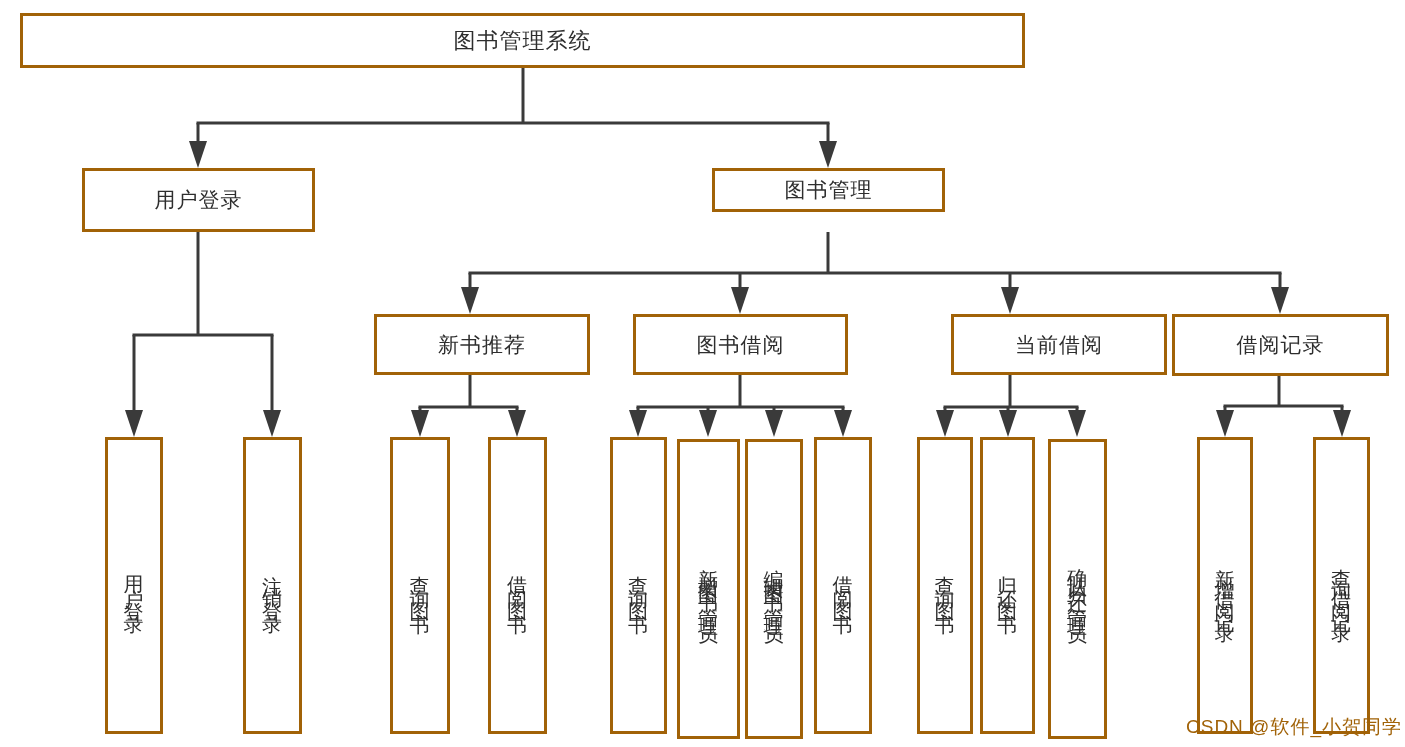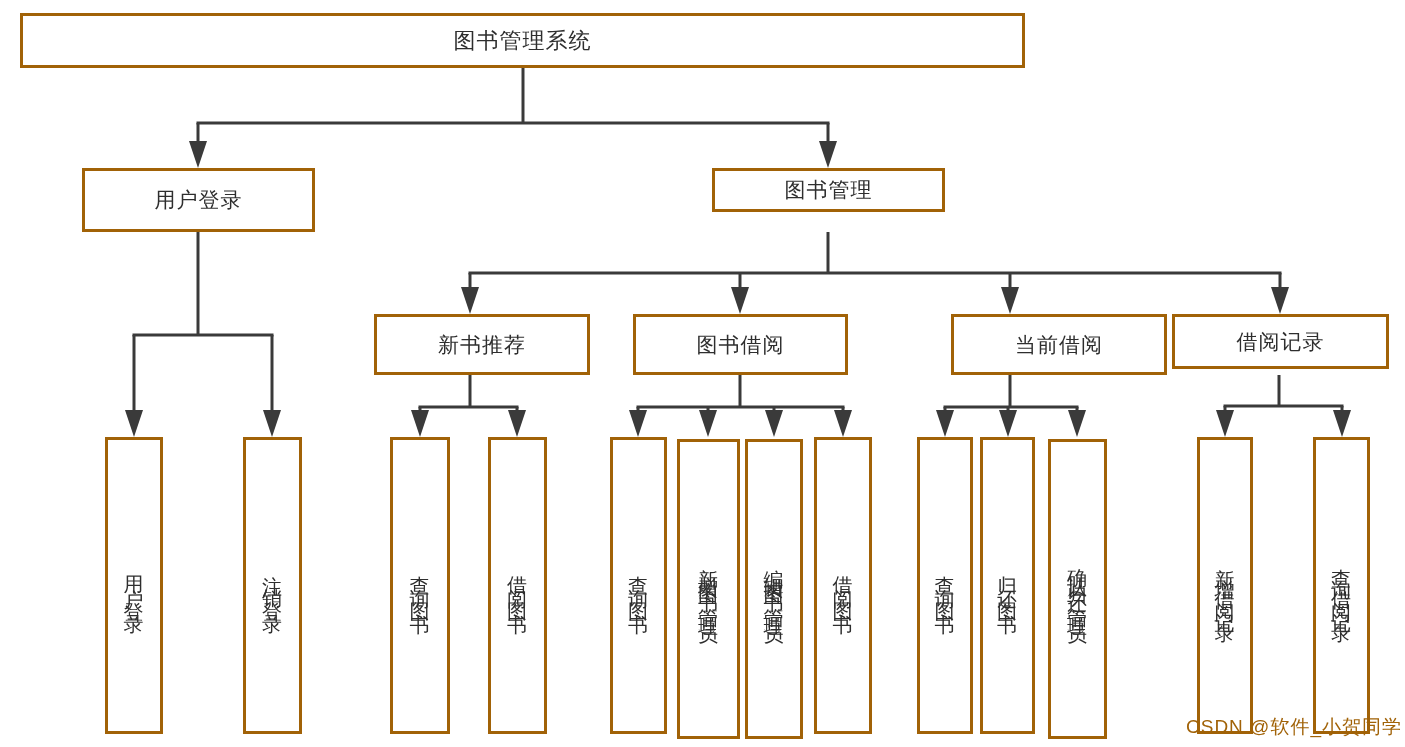--- a/index.html
+++ b/index.html
@@ -87,21 +87,21 @@
   </svg>
 
   <div class="box hbox root" style="left:20px;top:13px;width:1005px;height:55px;">图书管理系统</div>
 
   <div class="box hbox" style="left:82px;top:168px;width:233px;height:64px;">用户登录</div>
   <div class="box hbox" style="left:712px;top:168px;width:233px;height:44px;">图书管理</div>
 
   <div class="box hbox" style="left:362px;top:314px;width:216px;height:61px;margin-left:12px;">新书推荐</div>
   <div class="box hbox" style="left:633px;top:314px;width:215px;height:61px;font-family:Liberation Mono, monospace;">图书借阅</div>
   <div class="box hbox" style="left:903px;top:314px;width:216px;height:61px;margin-left:48px;">当前借阅</div>
-  <div class="box hbox" style="left:1172px;top:314px;width:217px;height:55px;text-align:center;">借阅记录</div>
+  <div class="box hbox" style="left:1172px;top:314px;width:217px;height:62px;text-align:center;">借阅记录</div>
 
   <div class="box vbox" style="left:105px;top:437px;width:58px;height:297px;">
     <span class="vtext">用户登录</span>
   </div>
   <div class="box vbox" style="left:243px;top:437px;width:59px;height:297px;">
     <span class="vtext">注销登录</span>
   </div>
 
   <div class="box vbox" style="left:390px;top:437px;width:60px;height:297px;">
     <span class="vtext">查询图书</span>

